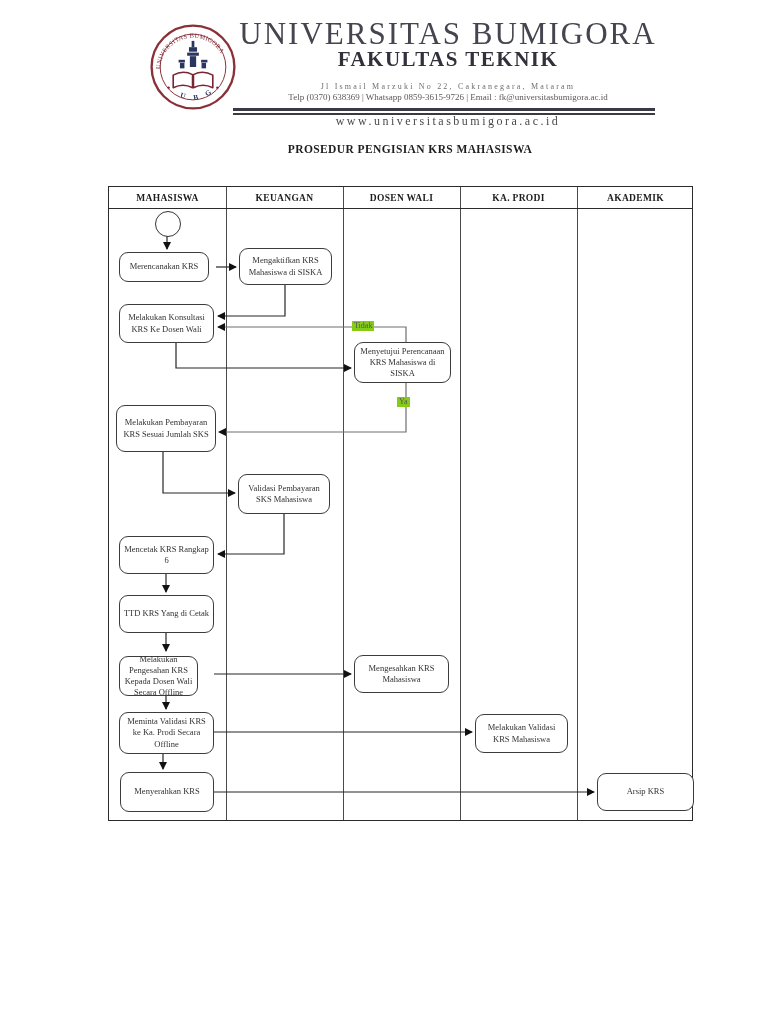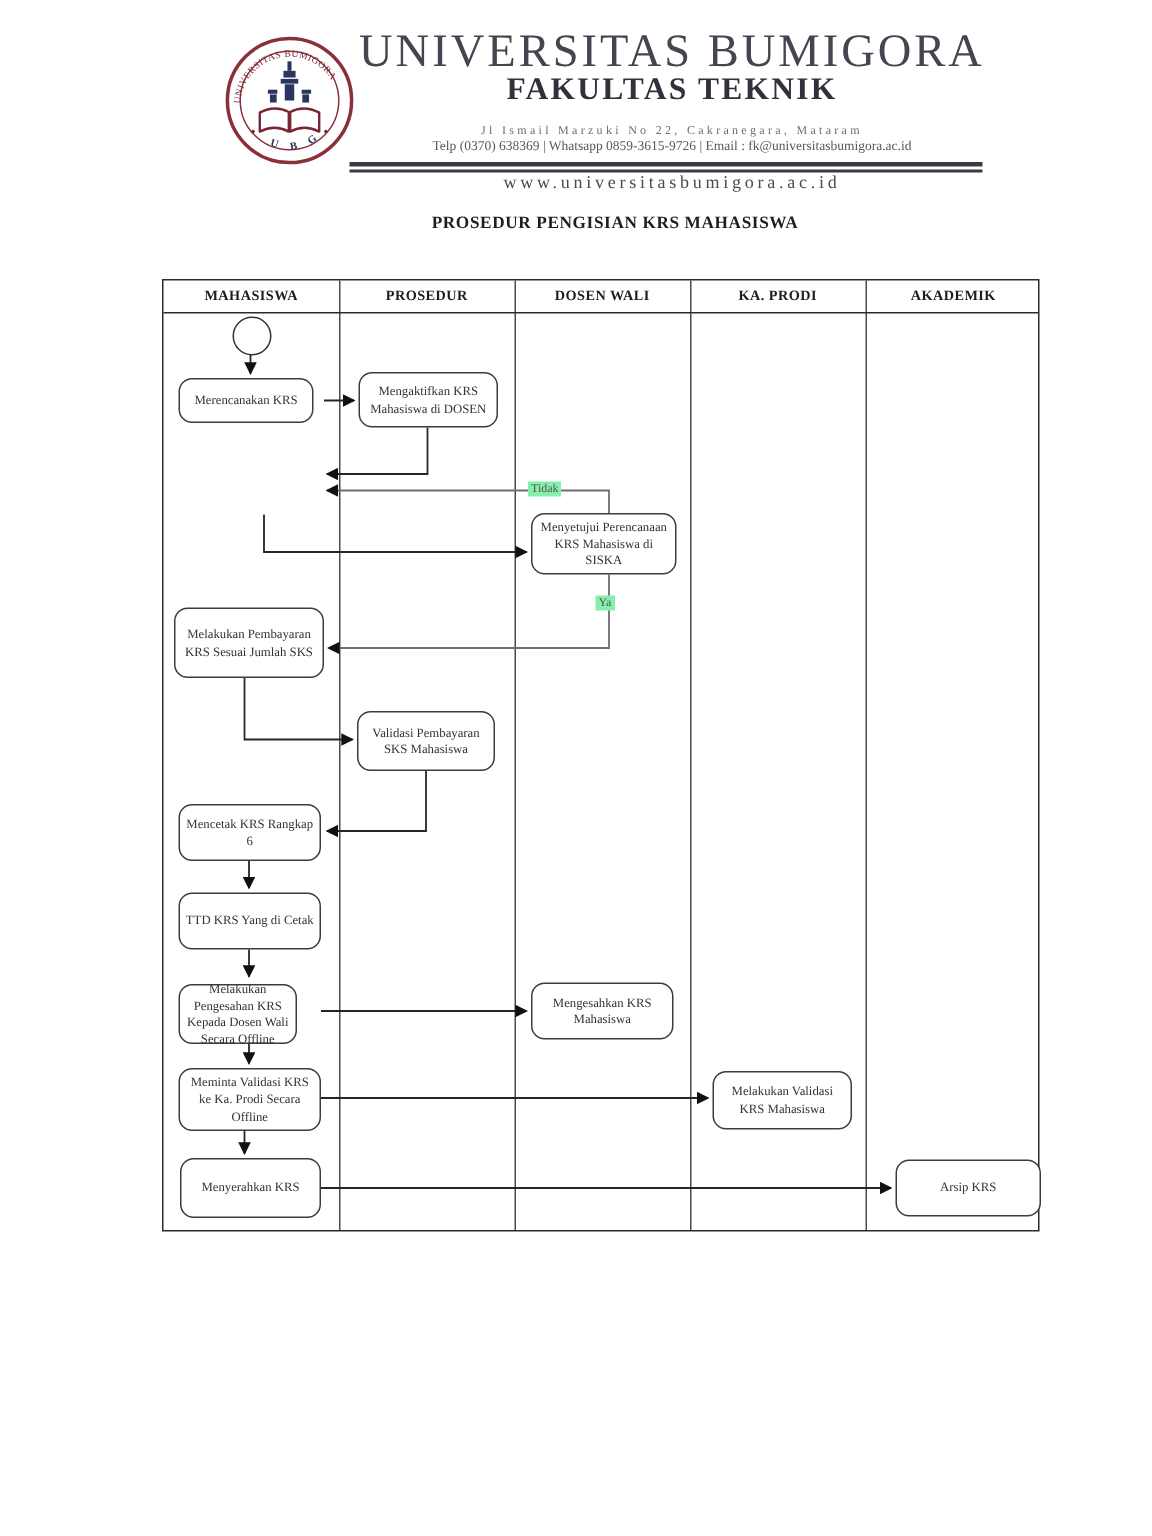--- a/index.html
+++ b/index.html
@@ -32,21 +32,21 @@
   .lane-label{position:absolute;top:0;height:22px;width:117px;display:flex;
               align-items:center;justify-content:center;font-weight:bold;font-size:9.5px;
               letter-spacing:0.3px;color:#1d1d1d;}
   .arrows{position:absolute;left:0;top:0;width:585px;height:635px;}
 
   .node{position:absolute;background:#fff;border:1.2px solid #3c3c3c;border-radius:9px;
         display:flex;align-items:center;justify-content:center;text-align:center;
         font-size:8.5px;line-height:1.3;color:#333;padding:1px 3px;box-sizing:border-box;}
   .start{position:absolute;width:24px;height:24px;border:1.3px solid #333;border-radius:50%;
          background:#fff;}
-  .edge-label{position:absolute;background:#86efac;font-size:8px;color:#555;padding:0 2px;line-height:1.2;}
+  .edge-label{position:absolute;background:#84cc16;font-size:8px;color:#555;padding:0 2px;line-height:1.2;}
 </style>
 </head>
 <body>
 
 <div class="page">
 
   <div class="letterhead">
     <svg class="logo" viewBox="0 0 100 100">
       <circle cx="50" cy="50" r="46" fill="none" stroke="#8a3038" stroke-width="2.6"></circle>
       <circle cx="50" cy="50" r="36.5" fill="none" stroke="#8a3038" stroke-width="1.1"></circle>
@@ -97,21 +97,21 @@
 
   <div class="diagram">
 
     <div class="vline" style="left:116.5px"></div>
     <div class="vline" style="left:233.5px"></div>
     <div class="vline" style="left:350.5px"></div>
     <div class="vline" style="left:467.5px"></div>
 
     <div class="head-row"></div>
     <div class="lane-label" style="left:0px">MAHASISWA</div>
-    <div class="lane-label" style="left:117px">PROSEDUR</div>
+    <div class="lane-label" style="left:117px">KEUANGAN</div>
     <div class="lane-label" style="left:234px">DOSEN WALI</div>
     <div class="lane-label" style="left:351px">KA. PRODI</div>
     <div class="lane-label" style="left:468px">AKADEMIK</div>
 
     <svg class="arrows" viewBox="0 0 585 635">
       <defs>
         <marker id="ah" markerWidth="7" markerHeight="7" refX="6.2" refY="3.5" orient="auto">
           <path d="M0,0 L7,3.5 L0,7 Z" fill="#111"></path>
         </marker>
       </defs>
@@ -133,21 +133,22 @@
         <path d="M105,605 H485" marker-end="url(#ah)"></path>
       </g>
     </svg>
 
     <div class="edge-label" style="left:243px;top:134px">Tidak</div>
     <div class="edge-label" style="left:288px;top:210px">Ya</div>
 
     <div class="start" style="left:46px;top:24px"></div>
 
     <div class="node" style="left:10px;top:65px;width:90px;height:30px">Merencanakan KRS</div>
-    <div class="node" style="left:130px;top:61px;width:93px;height:37px">Mengaktifkan KRS Mahasiswa di DOSEN</div>
+    <div class="node" style="left:130px;top:61px;width:93px;height:37px">Mengaktifkan KRS Mahasiswa di SISKA</div>
+    <div class="node" style="left:10px;top:117px;width:95px;height:39px">Melakukan Konsultasi KRS Ke Dosen Wali</div>
     <div class="node" style="left:245px;top:155px;width:97px;height:41px">Menyetujui Perencanaan KRS Mahasiswa di SISKA</div>
     <div class="node" style="left:7px;top:218px;width:100px;height:47px">Melakukan Pembayaran KRS Sesuai Jumlah SKS</div>
     <div class="node" style="left:129px;top:287px;width:92px;height:40px">Validasi Pembayaran SKS Mahasiswa</div>
     <div class="node" style="left:10px;top:349px;width:95px;height:38px">Mencetak KRS Rangkap 6</div>
     <div class="node" style="left:10px;top:408px;width:95px;height:38px">TTD KRS Yang di Cetak</div>
     <div class="node" style="left:10px;top:469px;width:79px;height:40px">Melakukan Pengesahan KRS Kepada Dosen Wali Secara Offline</div>
     <div class="node" style="left:245px;top:468px;width:95px;height:38px">Mengesahkan KRS Mahasiswa</div>
     <div class="node" style="left:10px;top:525px;width:95px;height:42px">Meminta Validasi KRS ke Ka. Prodi Secara Offline</div>
     <div class="node" style="left:366px;top:527px;width:93px;height:39px">Melakukan Validasi KRS Mahasiswa</div>
     <div class="node" style="left:11px;top:585px;width:94px;height:40px">Menyerahkan KRS</div>

